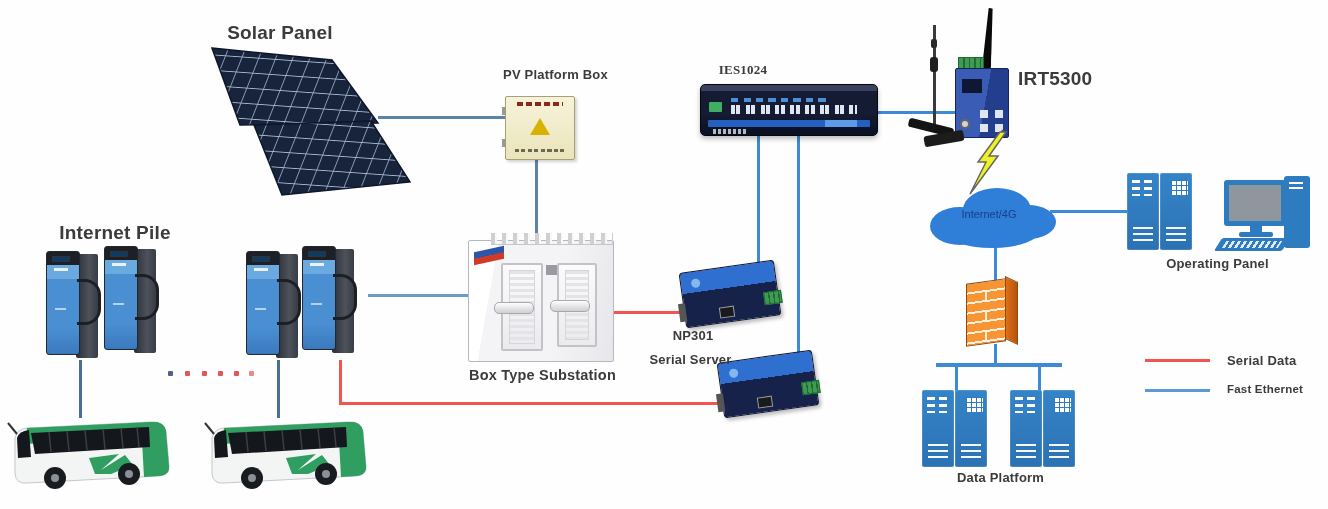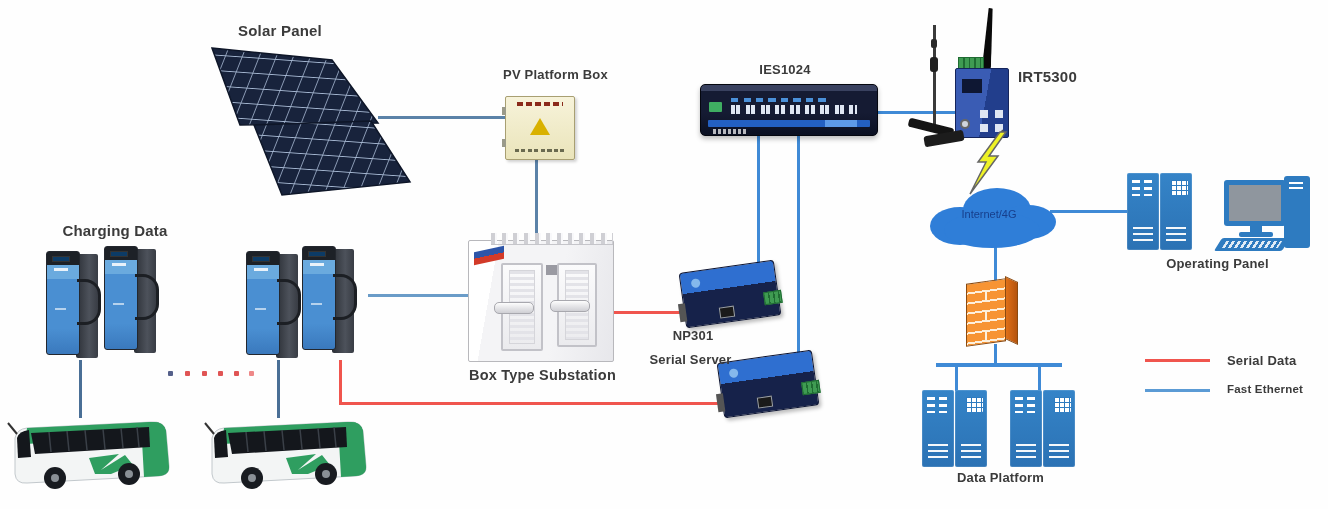--- a/index.html
+++ b/index.html
@@ -1,19 +1,19 @@
 <!DOCTYPE html>
 <html><head>
 <meta charset="utf-8">
 <style>
   * { margin:0; padding:0; box-sizing:border-box; }
   body { font-family:"Liberation Sans", sans-serif; background:#fff; }
   .canvas { position:relative; width:1328px; height:509px; background:#fefefe; overflow:hidden; }
 
-  .lbl { position:absolute; font-weight:bold; color:#3b3b3b; font-size:15px; text-align:center; letter-spacing:.2px; white-space:nowrap; }
+  .lbl { position:absolute; font-weight:bold; color:#3b3b3b; font-size:19px; text-align:center; letter-spacing:.2px; white-space:nowrap; }
   .lbl.small { font-size:13px; }
   .line { position:absolute; }
 
   
   .solar-svg { position:absolute; left:198px; top:38px; }
 
   
   .combiner { position:absolute; left:505px; top:96px; width:70px; height:64px;
     background:linear-gradient(180deg,#f7f3da,#eae4ba); border:1px solid #a89f72; border-radius:2px;
     box-shadow:2px 2px 3px rgba(0,0,0,.18); }
@@ -184,21 +184,21 @@
   </div>
   <div class="lbl small" style="left:478px;top:67px;width:155px;">PV Platform Box</div>
 
   <div class="switch1024">
     <div class="sw-led"></div>
     <div class="sw-ticks"></div>
     <div class="sw-ports"></div>
     <div class="sw-stripe"></div>
     <div class="sw-text"></div>
   </div>
-  <div class="lbl small" style="left:730px;top:62px;width:110px;">IES1024</div>
+  <div class="lbl small" style="left:688px;top:62px;width:110px;font-family:Liberation Serif, serif;">IES1024</div>
 
   <div class="router">
     <div class="rt-ant-big"></div>
     <div class="rt-whip"></div>
     <div class="rt-ring1"></div>
     <div class="rt-ring2"></div>
     <div class="rt-terminal"></div>
     <div class="rt-body">
       <div class="rt-panel"></div>
       <div class="rt-ports"></div>
@@ -297,21 +297,21 @@
   </div>
   <div class="pile" style="left:246px;top:251px;">
     <div class="pile-side"></div>
     <div class="pile-front">
       <div class="pile-screen"></div>
       <div class="pile-brand"></div>
       <div class="pile-label2"></div>
     </div>
     <div class="pile-cable"></div>
   </div>
-  <div class="lbl" style="left:40px;top:222px;width:150px;">Charging Data</div>
+  <div class="lbl" style="left:40px;top:222px;width:150px;">Internet Pile</div>
 
   <div class="dot" style="left:168px;top:371px;background:#55608a;"></div>
   <div class="dot" style="left:185px;top:371px;background:#e05555;"></div>
   <div class="dot" style="left:202px;top:371px;background:#e05555;"></div>
   <div class="dot" style="left:218px;top:371px;background:#e05555;"></div>
   <div class="dot" style="left:234px;top:371px;background:#e05555;"></div>
   <div class="dot" style="left:249px;top:371px;background:#e88;"></div>
 
   <svg class="bus-svg" style="left:3px;top:410px;" width="172" height="85" viewBox="0 0 172 85">
     <path d="M12,28 Q14,19 24,18 L148,12 Q161,11 163,21 L166,56 Q167,65 156,66 L24,73 Q13,74 12,64 Z" fill="#f3f5f5" stroke="#c2c8cc" stroke-width="1"></path>

